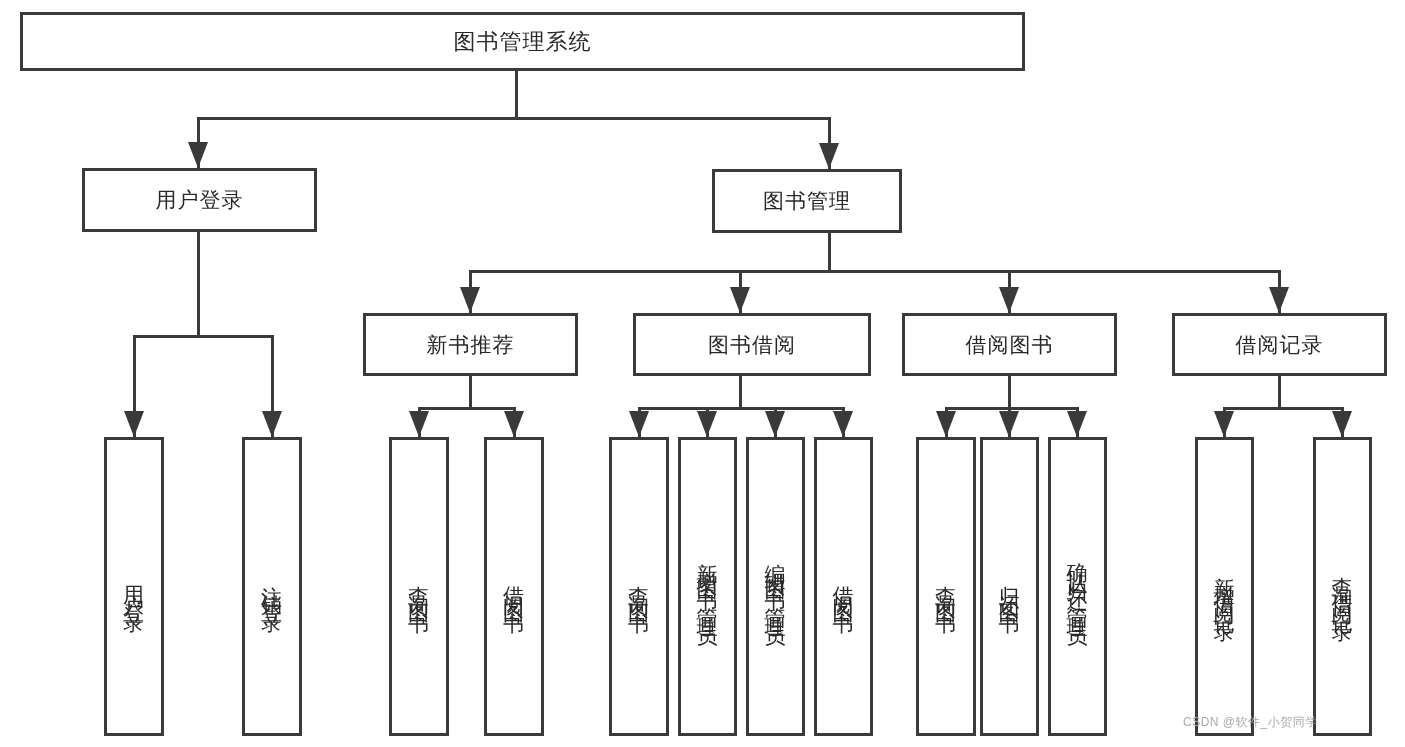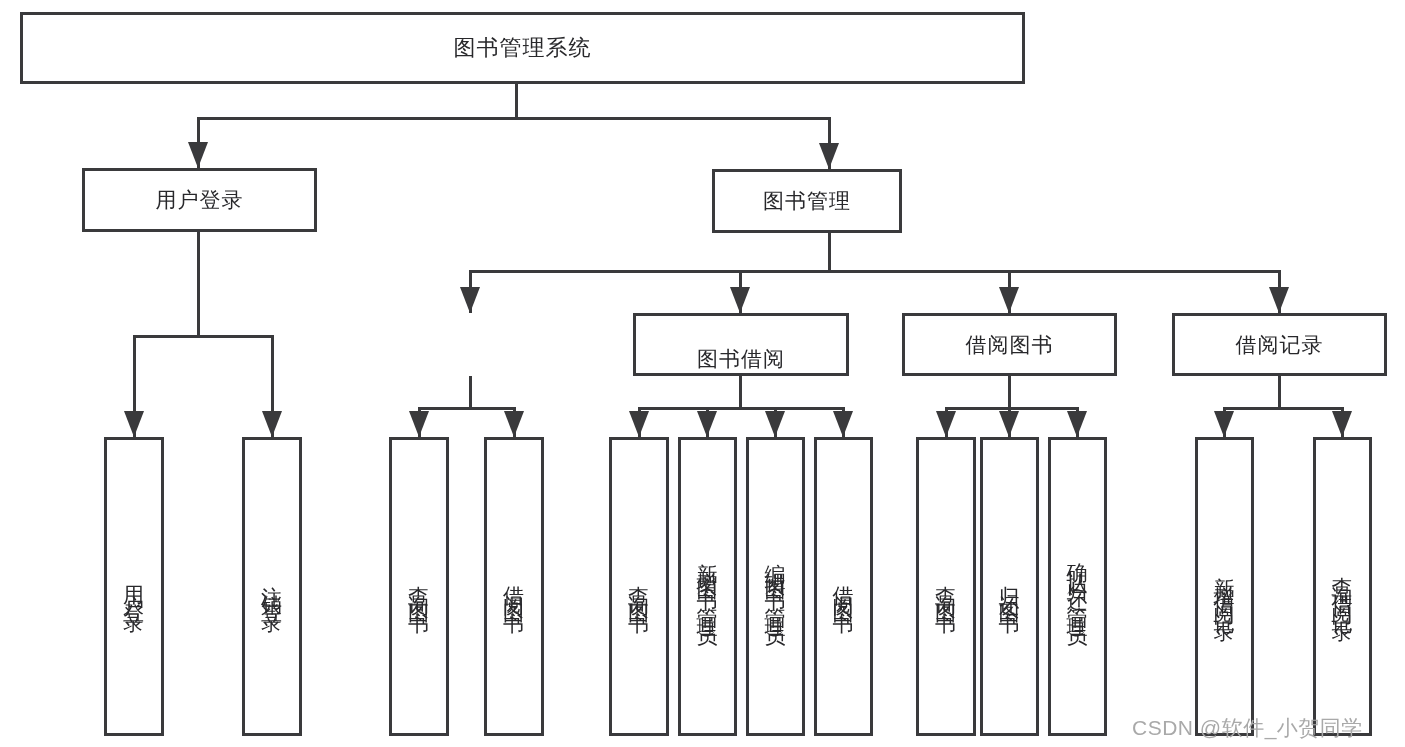--- a/index.html
+++ b/index.html
@@ -60,46 +60,49 @@
   .arrowhead{
     position:absolute;
     width:0;height:0;
     border-left:10px solid transparent;
     border-right:10px solid transparent;
     border-top:26px solid var(--line);
     z-index:1;
   }
   .watermark{
     position:absolute;
-    left:1132px;
+    left:1183px;
     top:714px;
-    font-size:21px;
+    font-size:12px;
     color:var(--wm);
     letter-spacing:0.5px;
     z-index:3;
     white-space:nowrap;
   }
 </style>
 </head>
 <body>
 
 <div id="canvas">
 
-  <div class="box root" style="left:20px;top:12px;width:1005px;height:72px;">
+  <div class="box root" style="left:20px;top:12px;width:1005px;height:59px;">
     <span>图书管理系统</span>
   </div>
 
   <div class="box" style="left:82px;top:168px;width:235px;height:64px;">
     <span>用户登录</span>
   </div>
   <div class="box" style="left:712px;top:169px;width:190px;height:64px;">
     <span>图书管理</span>
   </div>
 
-  <div class="box" style="left:633px;top:313px;width:216px;height:63px;align-items:flex-end;">
+  <div class="box" style="left:363px;top:313px;width:215px;height:63px;">
+    <span>新书推荐</span>
+  </div>
+  <div class="box" style="left:633px;top:313px;width:238px;height:63px;">
     <span>图书借阅</span>
   </div>
   <div class="box" style="left:902px;top:313px;width:215px;height:63px;">
     <span>借阅图书</span>
   </div>
   <div class="box" style="left:1172px;top:313px;width:215px;height:63px;">
     <span>借阅记录</span>
   </div>
 
   <div class="vbox" style="left:104px;width:60px;">

